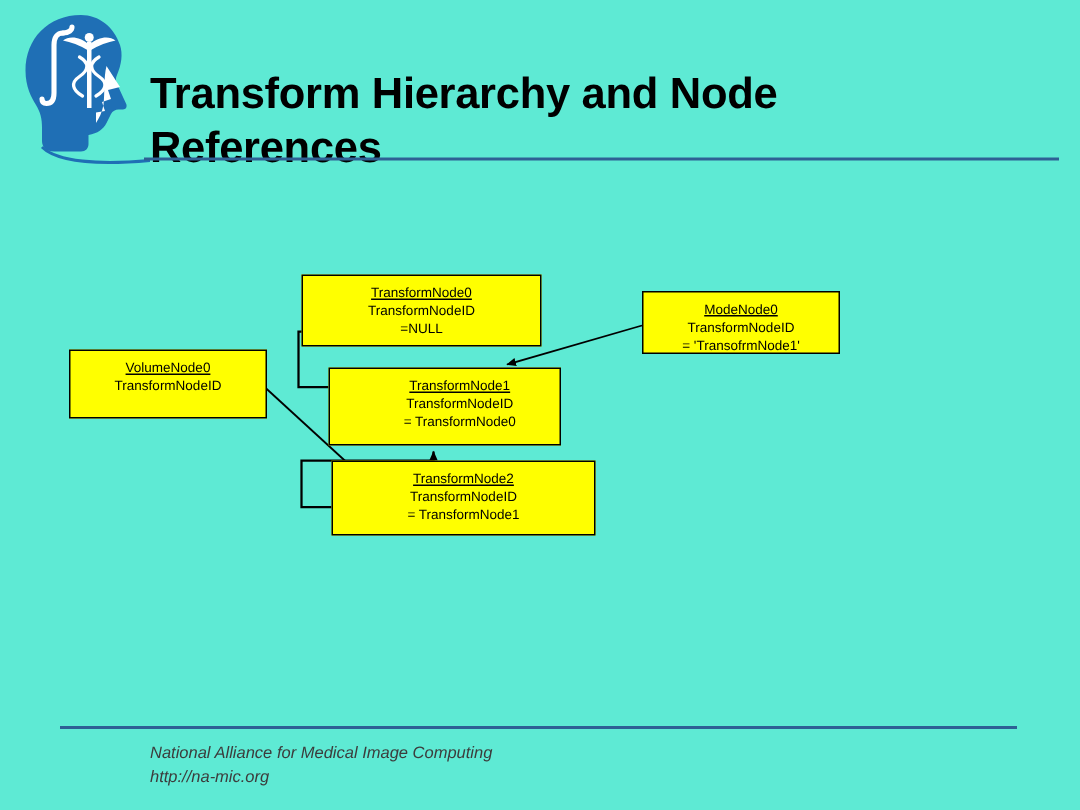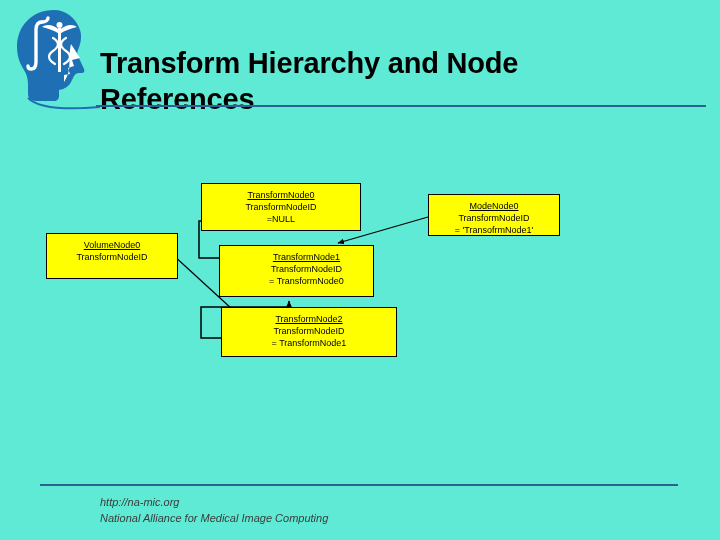--- a/index.html
+++ b/index.html
@@ -210,17 +210,17 @@
 
     <div class="node" id="node-transformnode2">
       <span class="node-title">TransformNode2</span>
       <span class="node-line">TransformNodeID</span>
       <span class="node-line">= TransformNode1</span>
     </div>
   </div>
 
   <div id="footer-rule"></div>
   <div id="footer-text">
+    <span class="footer-line">National Alliance for Medical Image Computing</span>
     <span class="footer-line">http://na-mic.org</span>
-    <span class="footer-line">National Alliance for Medical Image Computing</span>
   </div>
 
 </div>
 
 </body></html>

